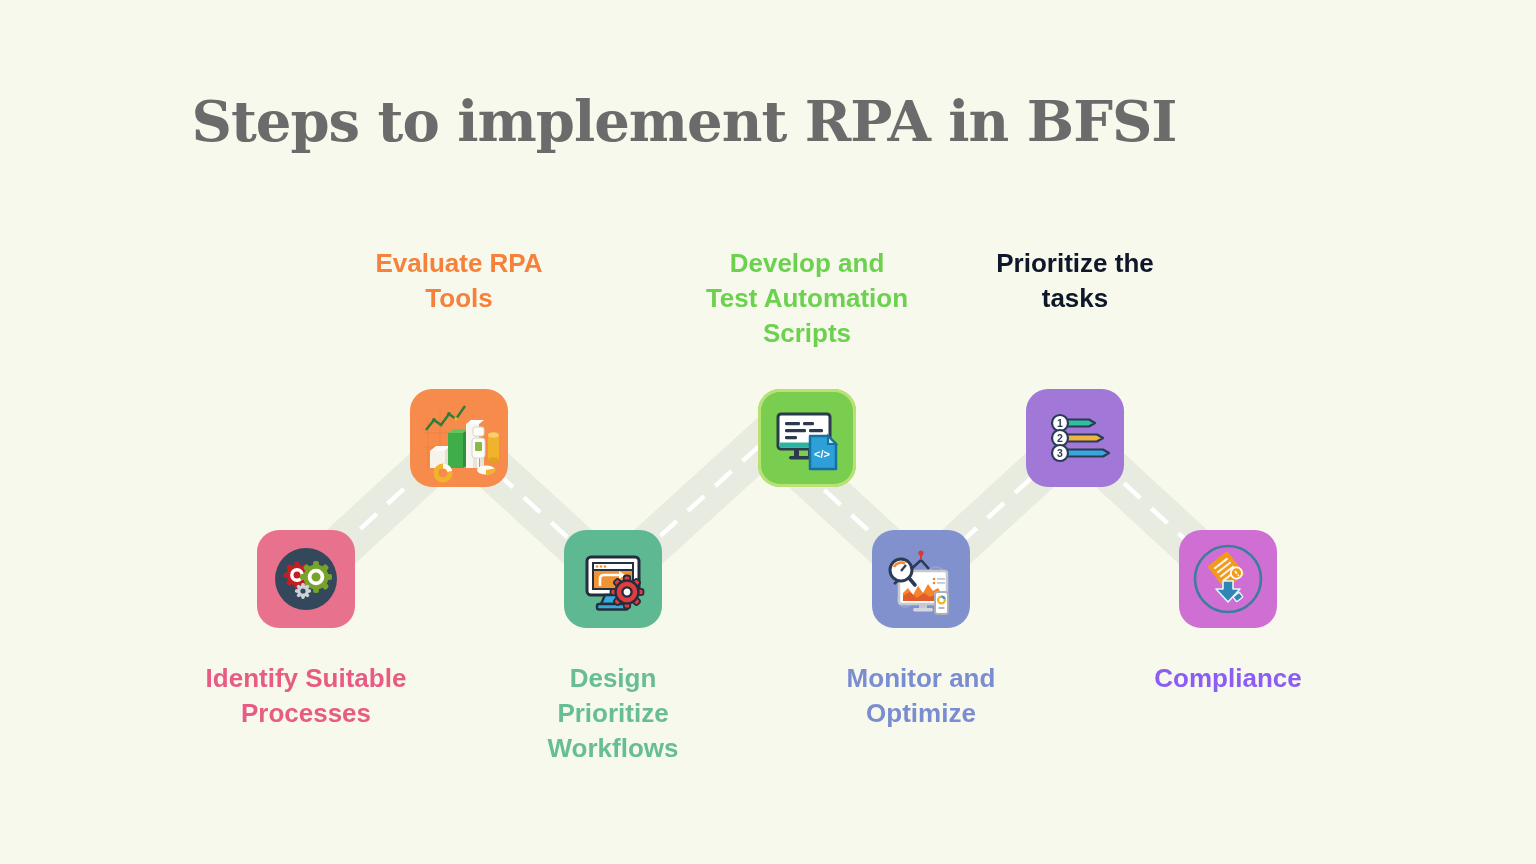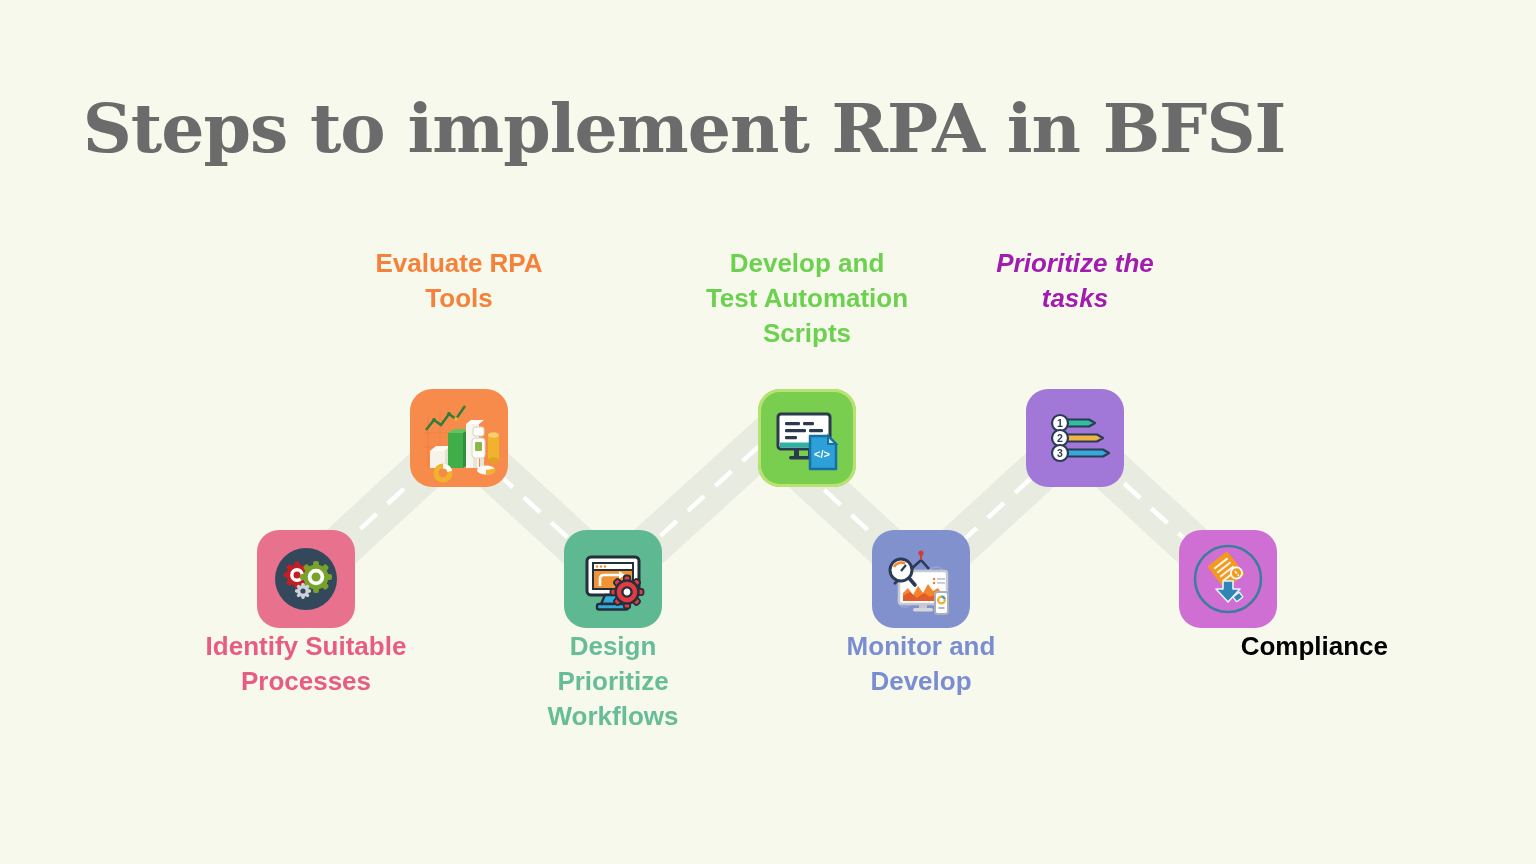--- a/index.html
+++ b/index.html
@@ -9,21 +9,21 @@
     font-family: "Liberation Sans", sans-serif;
     overflow: hidden;
   }
   .stage { position: relative; width: 1536px; height: 864px; }
 
   .title {
     position: absolute; top: 88px; left: 0; width: 1368px;
     text-align: center;
     font-family: "DejaVu Serif", serif;
     font-weight: 700;
-    font-size: 68px;
+    font-size: 56px;
     letter-spacing: -1px;
     color: #6b6b6b;
   }
 
   .road-svg { position: absolute; top: 0; left: 0; z-index: 1; }
 
   .step-box {
     position: absolute;
     width: 98px; height: 98px;
     border-radius: 22px;
@@ -44,30 +44,30 @@
   }
 
   
   .cx1 { left: 306px; }  .cx2 { left: 459px; }  .cx3 { left: 613px; }
   .cx4 { left: 807px; }  .cx5 { left: 921px; }  .cx6 { left: 1075px; }
   .cx7 { left: 1228px; }
   .box-pos { transform: translateX(-50%); }
   .row-top .step-box    { top: 389px; }
   .row-bottom .step-box { top: 530px; }
   .label-top    { top: 246px; }
-  .label-bottom { top: 629px; }
+  .label-bottom { top: 661px; }
 
   
   .bg1 { background: #e8728e; } .lc1 { color: #e85c84; }
   .bg2 { background: #f78b4b; } .lc2 { color: #f5813a; text-align: center; }
   .bg3 { background: #5eb992; } .lc3 { color: #66bd96; }
   .bg4 { background: #79cd4f; box-shadow: 0 0 0 3px #b9e273 inset; } .lc4 { color: #6bd14e; }
   .bg5 { background: #8191cd; } .lc5 { color: #7b8dd1; }
-  .bg6 { background: #a178d7; } .lc6 { color: #a21caf; font-style: italic; }
-  .bg7 { background: #cf6fd4; } .lc7 { color: #000000; text-align: right; }
+  .bg6 { background: #a178d7; } .lc6 { color: #0f172a; }
+  .bg7 { background: #cf6fd4; } .lc7 { color: #8b5cf6; }
 </style>
 </head>
 <body>
 
 <div class="stage">
 
   <div class="title">Steps to implement RPA in BFSI</div>
 
   <svg class="road-svg" width="1536" height="864">
     <polyline points="306,579 459,438 613,579 768,438 921,579 1075,438 1228,579" fill="none" stroke="#e8ebdf" stroke-width="44" stroke-linejoin="miter"></polyline>
@@ -230,21 +230,21 @@
         <path d="M22 37 a8 8 0 0 1 11 -3.5" fill="none" stroke="#f5842c" stroke-width="2.6"></path>
         <line x1="29" y1="41" x2="34" y2="35" stroke="#2b3a55" stroke-width="2.2"></line>
         <line x1="37" y1="48" x2="43" y2="55" stroke="#2b3a55" stroke-width="3.6" stroke-linecap="round"></line>
         <rect x="63" y="62" width="13" height="22" rx="2.5" fill="#ffffff" stroke="#aab0bb" stroke-width="2"></rect>
         <circle cx="69.5" cy="70" r="3.4" fill="none" stroke="#f0b32c" stroke-width="2.2"></circle>
         <path d="M69.5 66.6 a3.4 3.4 0 0 1 3.2 2.3" fill="none" stroke="#2da0d8" stroke-width="2.2"></path>
         <line x1="66.5" y1="78" x2="72.5" y2="78" stroke="#aab0bb" stroke-width="1.8"></line>
       </svg>
     </div>
     <div class="step-label cx5 lc5 label-bottom">Monitor and
-Develop</div>
+Optimize</div>
   </div>
 
   <div class="step row-top">
     <div class="step-box box-pos cx6 bg6">
       <svg viewBox="0 0 98 98">
         <g>
           <path d="M34 30.5 h29 l6 3.5 l-6 3.5 h-29 z" fill="#2fbfa0" stroke="#2b3a55" stroke-width="2.2" stroke-linejoin="round"></path>
           <circle cx="34" cy="34" r="8" fill="#ffffff" stroke="#2b3a55" stroke-width="2.2"></circle>
           <text x="34" y="37.8" text-anchor="middle" font-size="10.5" font-weight="bold" fill="#2b3a55" font-family="Liberation Sans, sans-serif">1</text>
         </g>

